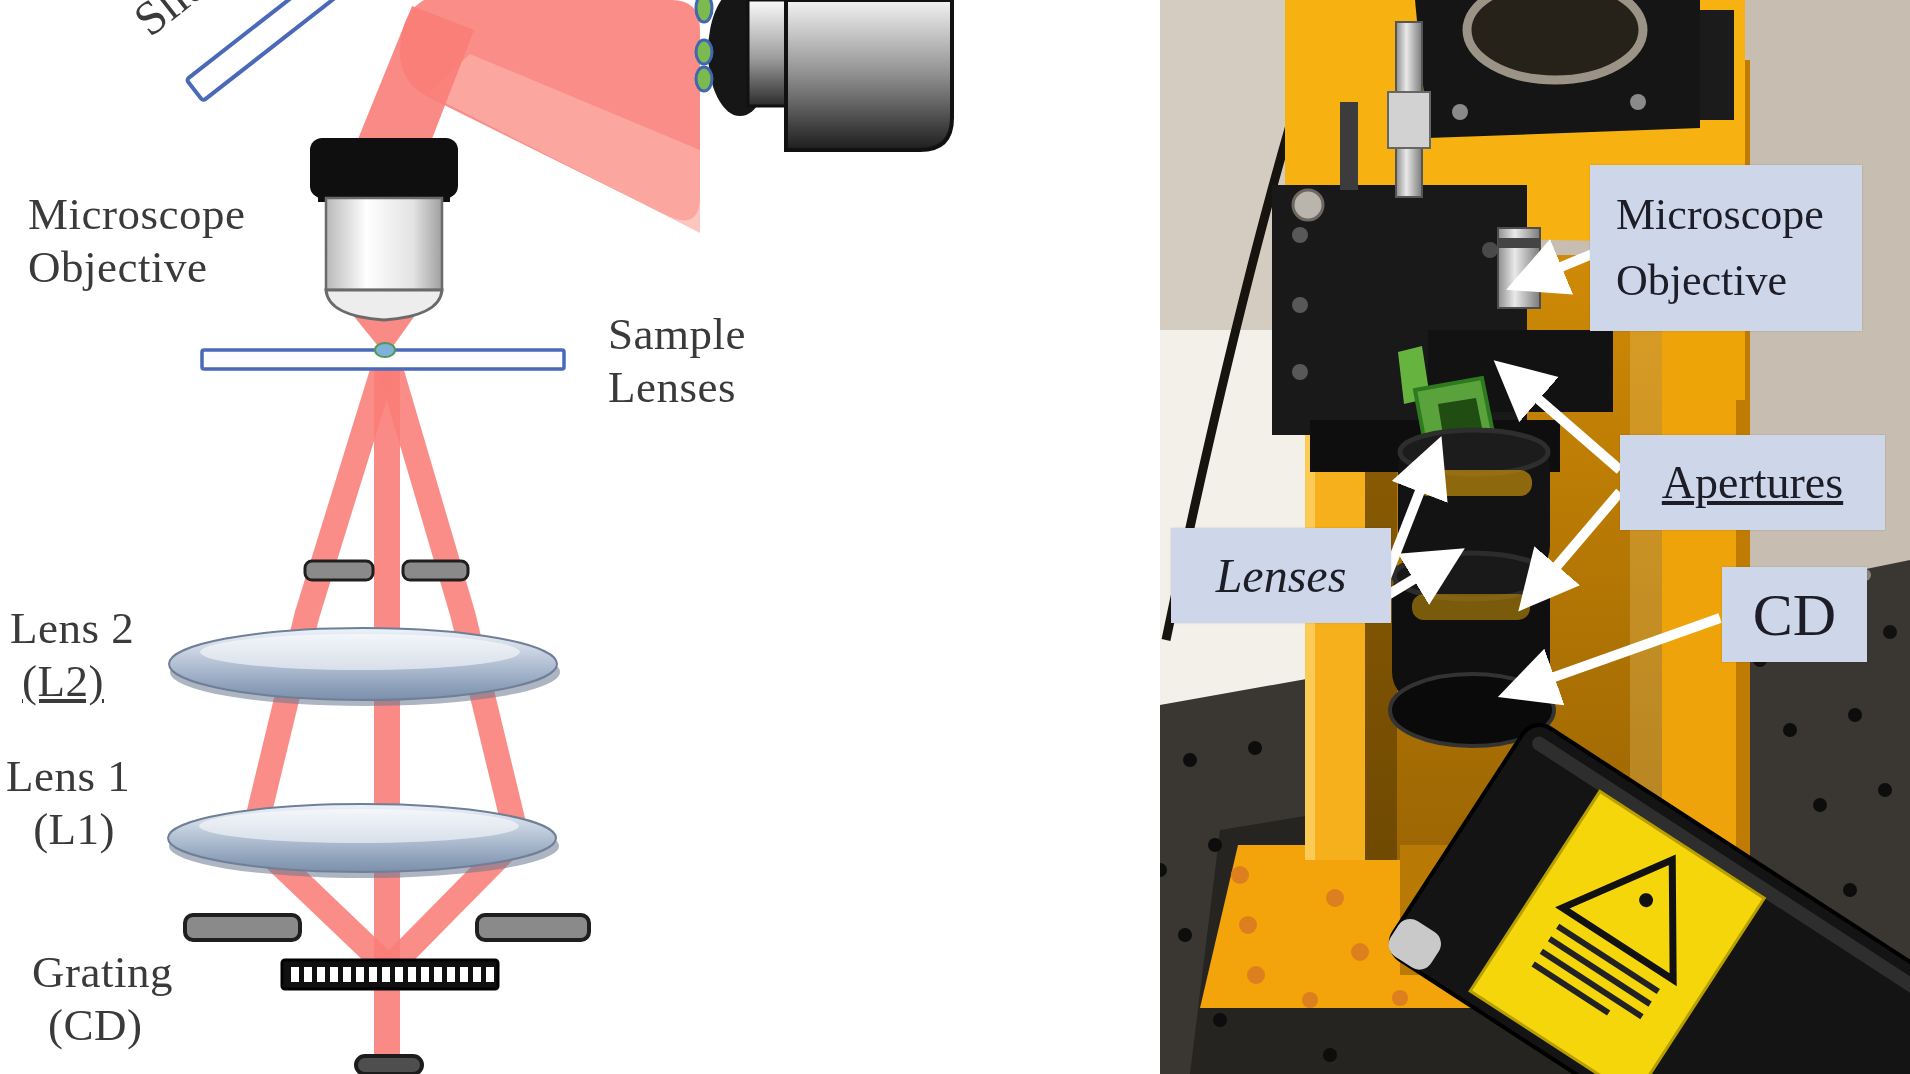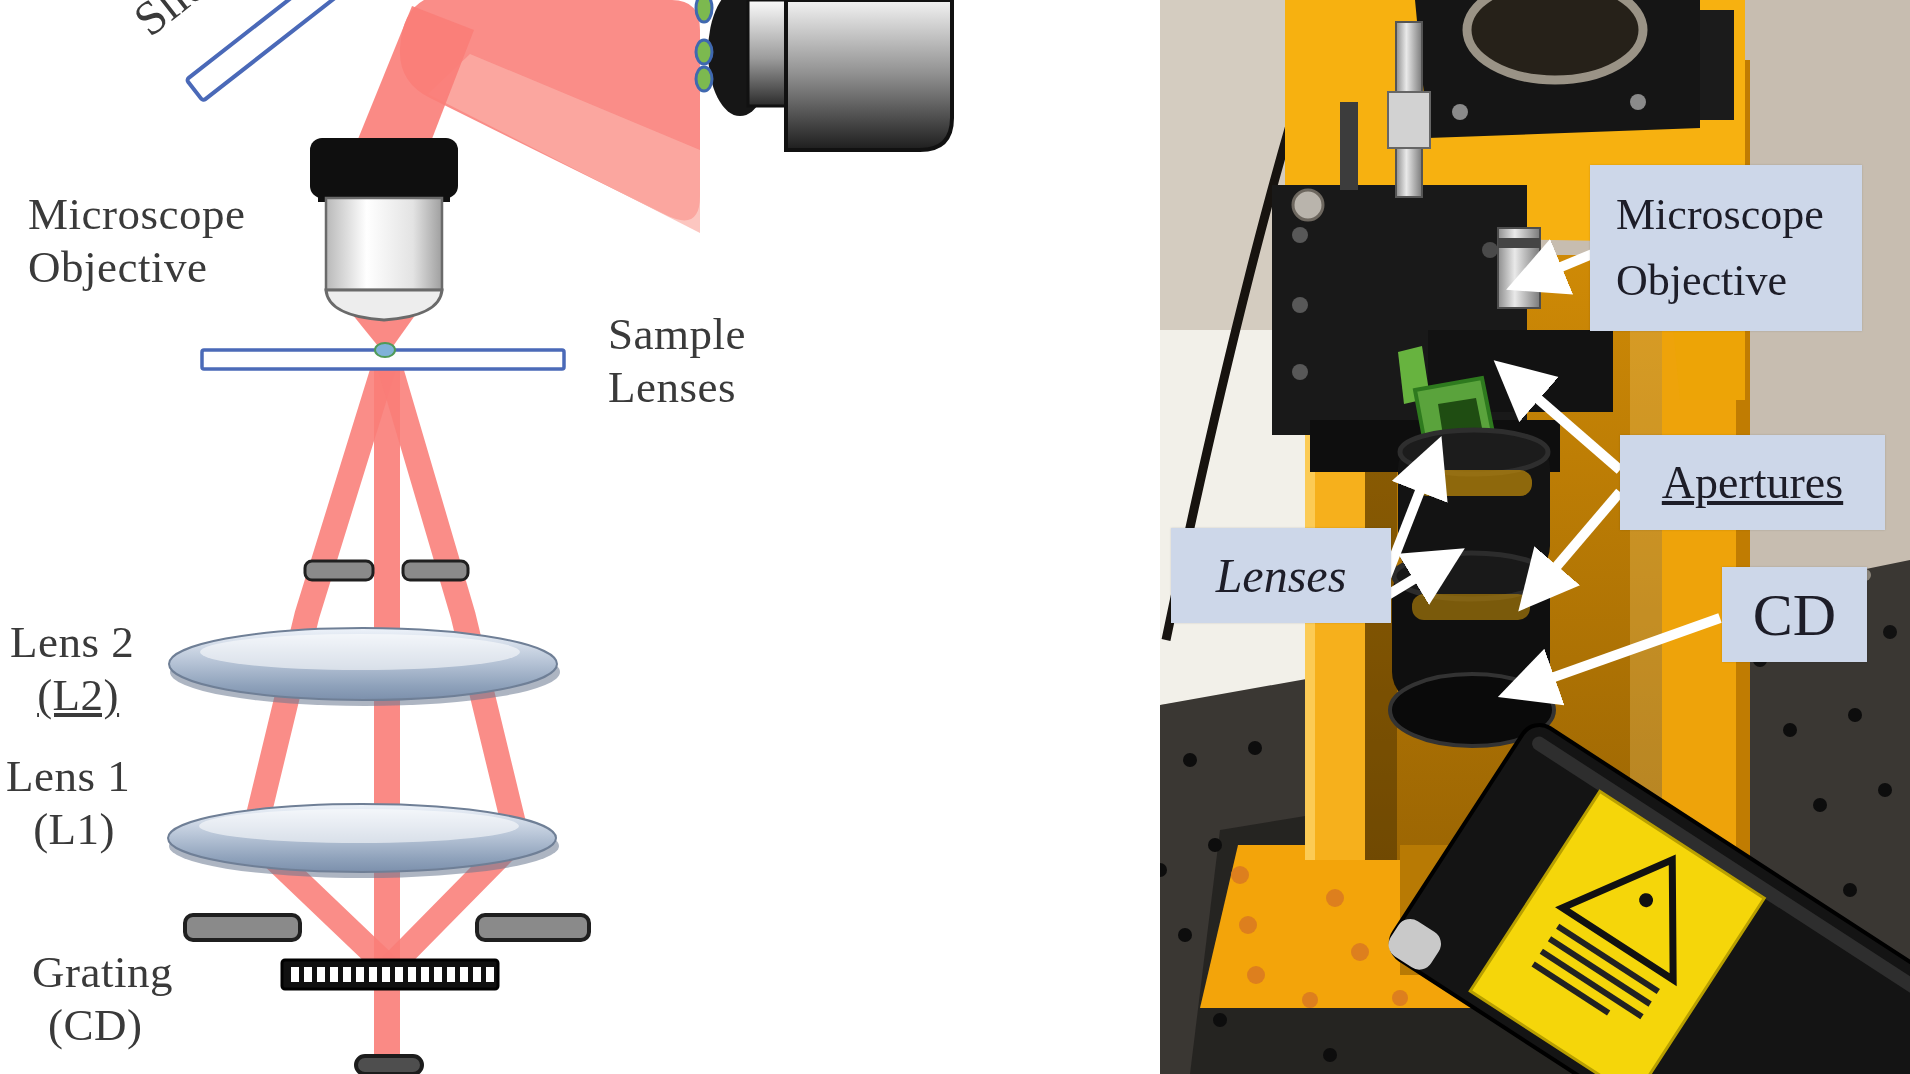--- a/index.html
+++ b/index.html
@@ -133,21 +133,21 @@
   </svg>
 
   <div class="dlabel" style="left:28px;top:188px;">
     <div>Microscope</div>
     <div>Objective</div>
   </div>
   <div class="dlabel" style="left:608px;top:308px;">
     <div>Sample</div>
     <div>Lenses</div>
   </div>
-  <div class="dlabel" style="left:10px;top:616px;text-align:center;">
+  <div class="dlabel" style="left:10px;top:602px;">
     <div>Lens 2</div>
     <div style="padding-left:12px;text-decoration:underline;">(L2)</div>
   </div>
   <div class="dlabel" style="left:6px;top:750px;text-align:center;">
     <div>Lens 1</div>
     <div style="padding-left:12px;">(L1)</div>
   </div>
   <div class="dlabel" style="left:32px;top:946px;">
     <div>Grating</div>
     <div style="padding-left:16px;">(CD)</div>

